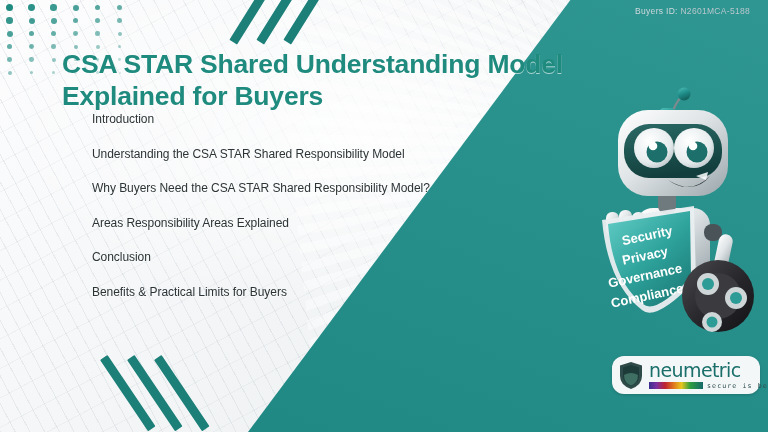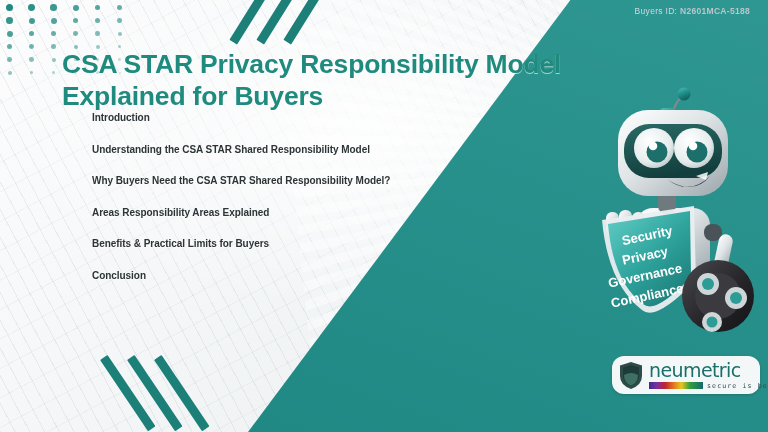--- a/index.html
+++ b/index.html
@@ -67,34 +67,34 @@
     clip-path:polygon(100% 0, 100% 100%, 0 100%, 62% 0);
     pointer-events:none;
   }
 
   
   .article-id{
     position:absolute;right:18px;top:6px;
     font-size:8.5px;letter-spacing:.3px;color:#cfd8dd;
     white-space:nowrap;
   }
-  .article-id b{color:#b9c6cd;font-weight:700;}
+  .article-id b{color:#b9c6cd;font-weight:400;}
 
   
   .title{
     position:absolute;left:62px;top:30px;width:560px;
     font-size:26.5px;line-height:1.22;font-weight:700;
     color:#1f8a7e;letter-spacing:-.2px;
     text-shadow:0 1px 0 rgba(255,255,255,.6);
   }
 
   
   .toc{position:absolute;left:92px;top:112px;width:500px;}
   .toc-item{
-    font-size:10px;font-weight:700;color:#2d3436;
+    font-size:12px;font-weight:400;color:#2d3436;
     margin-bottom:20.5px;letter-spacing:-.05px;white-space:nowrap;
     text-shadow:0 1px 0 rgba(255,255,255,.55);
   }
 
   
   .robot{position:absolute;left:596px;top:84px;width:170px;height:260px;}
 
   
   .logo{
     position:absolute;left:612px;top:356px;width:148px;height:38px;
@@ -181,29 +181,29 @@
     <span style="left:0px;top:0px;"></span>
     <span style="left:27px;top:0px;"></span>
     <span style="left:54px;top:0px;"></span>
   </div>
 
   <div class="article-id">
     <span>Buyers ID:</span>
     <b>N2601MCA-5188</b>
   </div>
 
-  <h1 class="title">CSA STAR Privacy Responsibility Model Explained for Buyers</h1>
+  <h1 class="title">CSA STAR Shared Understanding Model Explained for Buyers</h1>
 
   <div class="toc">
     <div class="toc-item">Introduction</div>
     <div class="toc-item">Understanding the CSA STAR Shared Responsibility Model</div>
     <div class="toc-item">Why Buyers Need the CSA STAR Shared Responsibility Model?</div>
     <div class="toc-item">Areas Responsibility Areas Explained</div>
+    <div class="toc-item">Conclusion</div>
     <div class="toc-item">Benefits &amp; Practical Limits for Buyers</div>
-    <div class="toc-item">Conclusion</div>
   </div>
 
   <div class="robot">
     <svg viewBox="0 0 170 260" width="170" height="260">
       <defs>
         <linearGradient id="gMetal" x1="0" y1="0" x2="1" y2="1">
           <stop offset="0%" stop-color="#ffffff"></stop>
           <stop offset="45%" stop-color="#dfe4e6"></stop>
           <stop offset="100%" stop-color="#9aa5aa"></stop>
         </linearGradient>

